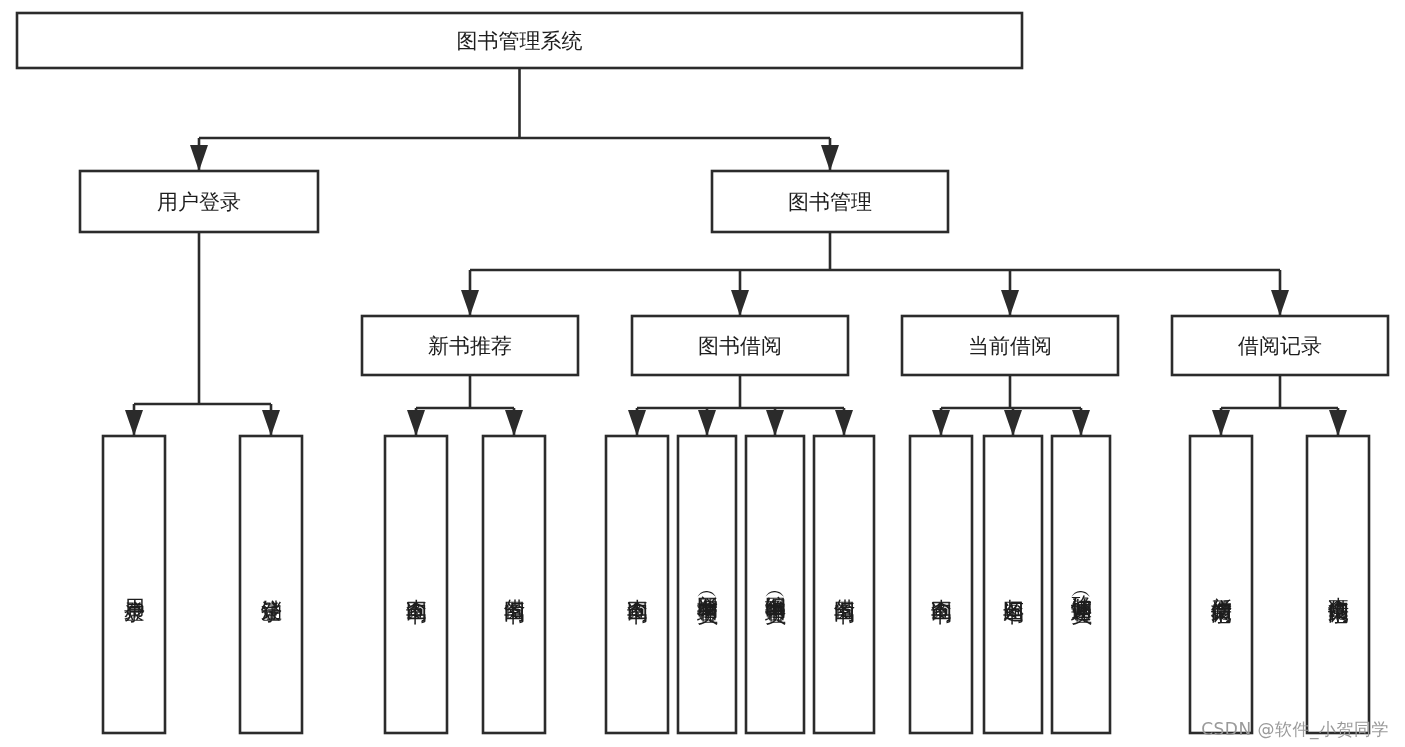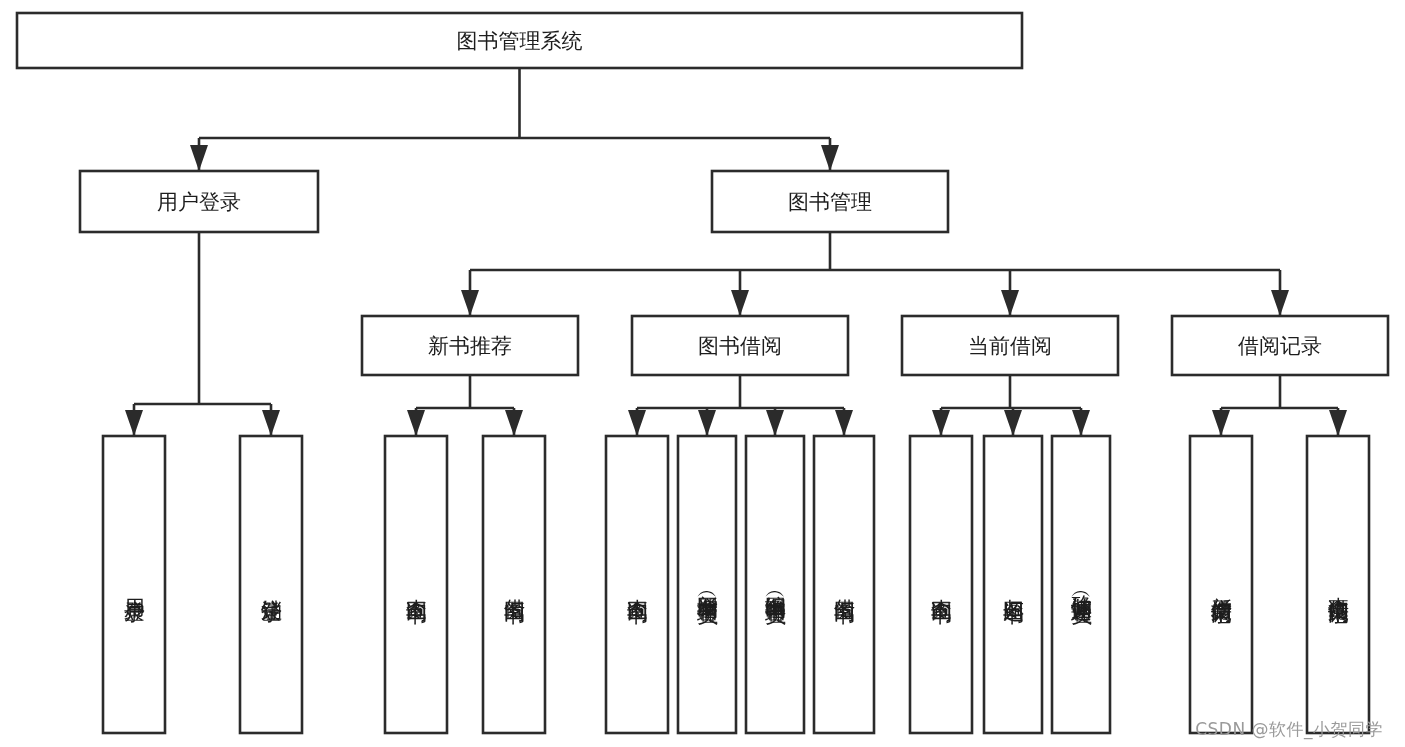--- a/index.html
+++ b/index.html
@@ -66,21 +66,21 @@
   .vlabel-layer {
     position: absolute;
     top: 0;
     left: 0;
     width: 1405px;
     height: 747px;
     pointer-events: none;
   }
   .watermark {
     position: absolute;
-    right: 22px;
+    right: 16px;
     bottom: 6px;
     font-family: "DejaVu Sans", "Liberation Sans", sans-serif;
     font-size: 17px;
     color: #9a9a9a;
     letter-spacing: 0.5px;
     white-space: nowrap;
   }
 </style>
 </head>
 <body>

